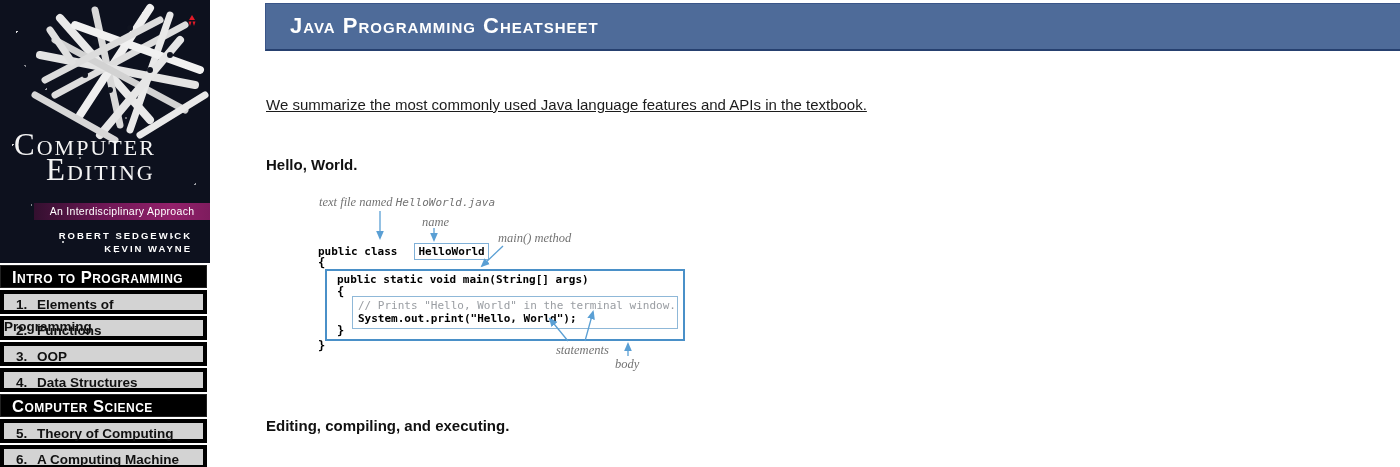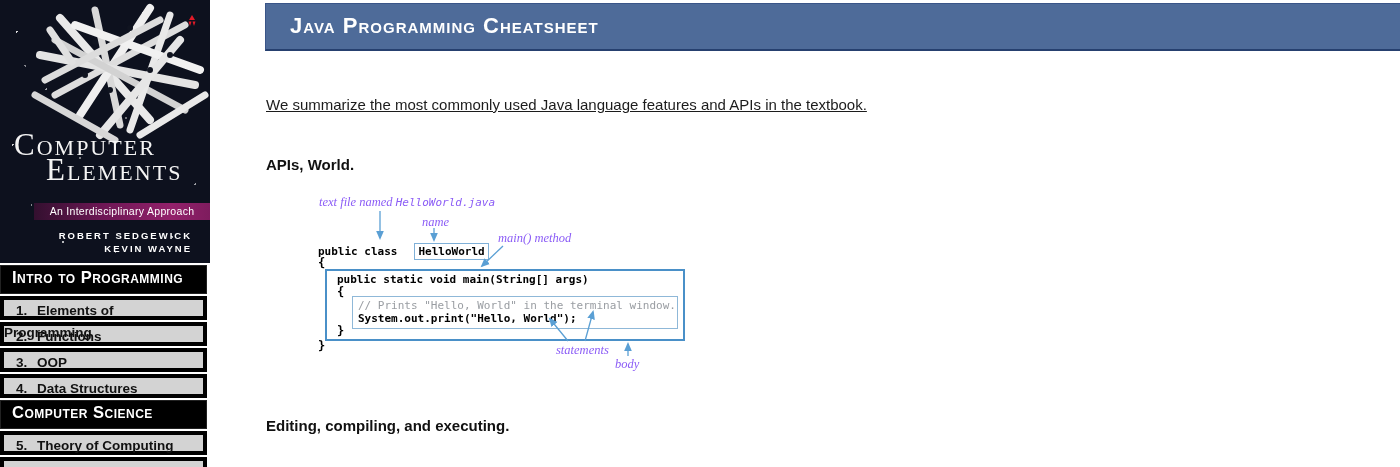--- a/index.html
+++ b/index.html
@@ -33,42 +33,42 @@
   .cover-title .l1 { font-size:31px; letter-spacing:2px; padding-left:14px; }
   .cover-title .l2 { font-size:31px; letter-spacing:2px; padding-left:46px; margin-top:-3px; }
   .cover-band { position:absolute; left:34px; top:203px; width:176px; height:17px;
     background:linear-gradient(90deg,#33102f 0%,#6c1754 38%,#93216b 78%,#7e1c5e 100%);
     color:#ffffff; font-size:10.5px; text-align:center; line-height:17px; letter-spacing:.3px; }
   .cover-authors { position:absolute; right:18px; top:229px; text-align:right; color:#ffffff;
     font-size:9.5px; font-weight:bold; letter-spacing:2px; line-height:13px; }
 
   .nav { width:207px; margin-top:2px; }
   .nav-header { background:#000000; color:#ffffff; font-variant:small-caps; font-weight:bold;
-    font-size:16.5px; line-height:23px; height:29px; padding-left:11px; letter-spacing:.5px;
+    font-size:16.5px; line-height:23px; height:23px; padding-left:11px; letter-spacing:.5px;
     border:1px solid #222; margin-top:2px; }
   .nav-item { background:#d3d3d3; border:4px solid #000000; height:24px; line-height:22px;
     font-size:13.5px; font-weight:bold; color:#111; margin-top:2px; cursor:pointer; }
   .nav-item .num { display:inline-block; margin-left:12px; width:21px; }
   .nav .nav-header:first-child { margin-top:0; }
 
   
   .banner { position:absolute; left:265px; top:3px; width:1237px; height:48px;
     background:#4e6b99; border:1px solid #3a5588; border-right:2px solid #26406f;
     border-bottom:2px solid #26406f; }
   .banner .title { color:#ffffff; font-variant:small-caps; font-weight:bold; font-size:22px;
     letter-spacing:1px; line-height:44px; padding-left:24px; }
 
   
   .intro { position:absolute; left:266px; top:96px; font-size:15px; color:#1c1c1c;text-decoration:underline; }
   .h-hello { position:absolute; left:266px; top:156px; font-size:15px; font-weight:bold; color:#111; }
   .h-edit  { position:absolute; left:266px; top:417px; font-size:15px; font-weight:bold; color:#111; }
 
   
   .diagram { position:absolute; left:300px; top:190px; width:400px; height:195px; }
-  .diagram .ann { position:absolute; color:#8b5cf6; font-family:"Liberation Serif", serif;
+  .diagram .ann { position:absolute; color:#737373; font-family:"Liberation Serif", serif;
     font-style:italic; font-size:12.5px; white-space:nowrap; }
   .diagram .ann .mono-it { font-family:"DejaVu Sans Mono", monospace; font-size:11px; }
   .code { font-family:"DejaVu Sans Mono", monospace; font-size:11px; font-weight:bold;
     color:#000; white-space:pre; position:absolute; line-height:13px; }
   .ann-textfile { left:19px; top:5px; }
   .ann-name { left:122px; top:25px; }
   .ann-main { left:198px; top:41px; }
   .ann-statements { left:256px; top:153px; }
   .ann-body { left:315px; top:167px; }
   .line-class { left:18px; top:53px; display:flex; align-items:center; gap:17px; }
@@ -121,21 +121,21 @@
     <svg class="aw-logo" width="16" height="15" viewBox="0 0 16 15">
       <g fill="#e11a28">
         <path d="M8 0 L11 5 L5 5 Z"></path>
         <path d="M4.5 6.5 L7.5 6.5 L6 11 Z"></path>
         <path d="M8.5 6.5 L11.5 6.5 L10 11 Z"></path>
       </g>
     </svg>
 
     <div class="cover-title">
       <div class="l1">Computer</div>
-      <div class="l2">Elements</div>
+      <div class="l2">Editing</div>
     </div>
 
     <div class="cover-band">An Interdisciplinary Approach</div>
 
     <div class="cover-authors">
       <div>ROBERT SEDGEWICK</div>
       <div>KEVIN WAYNE</div>
     </div>
   </div>
 
@@ -164,21 +164,21 @@
       <span class="num">6.</span><span>A Computing Machine</span>
     </div>
   </div>
 </div>
 
 <div class="banner">
   <div class="title">Java Programming Cheatsheet</div>
 </div>
 
 <div class="intro">We summarize the most commonly used Java language features and APIs in the textbook.</div>
-<div class="h-hello">APIs, World.</div>
+<div class="h-hello">Hello, World.</div>
 <div class="h-edit">Editing, compiling, and executing.</div>
 
 <div class="diagram">
 
   <div class="ann ann-textfile">
     <span>text file named</span>
     <span class="mono-it">HelloWorld.java</span>
   </div>
   <div class="ann ann-name">name</div>
   <div class="ann ann-main">main() method</div>

